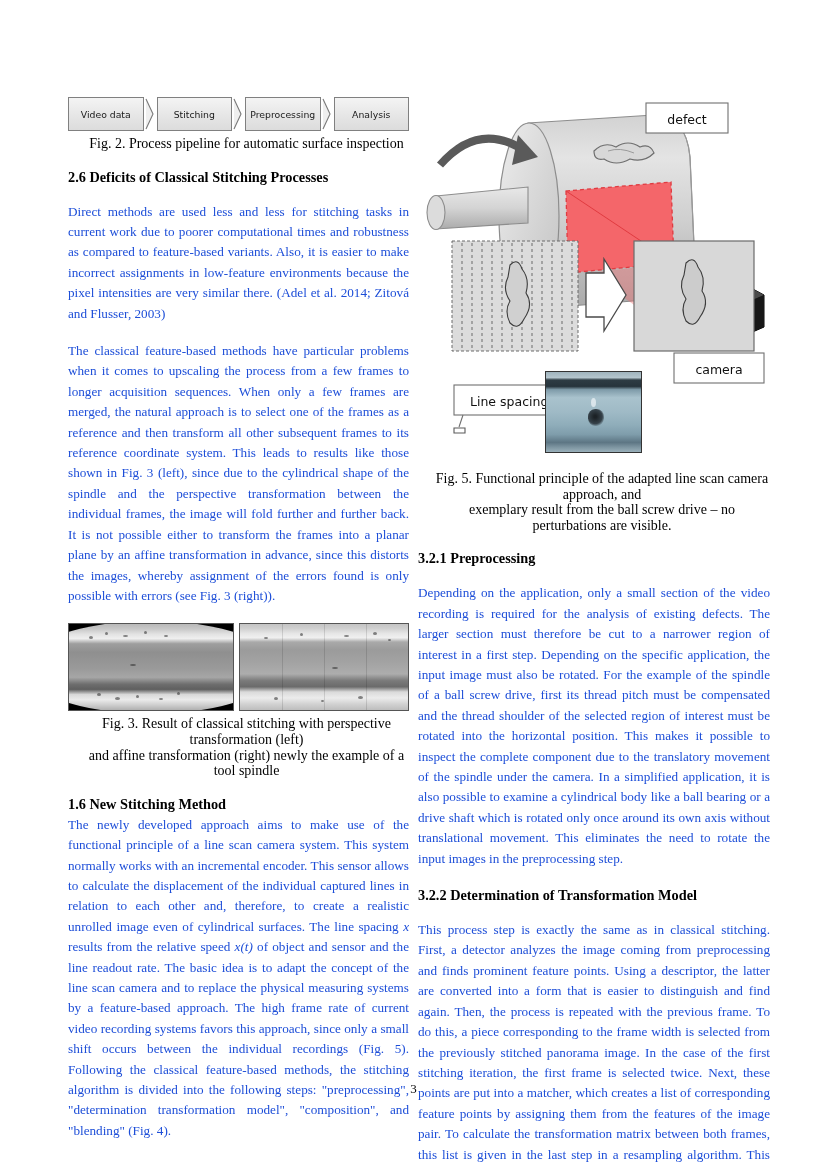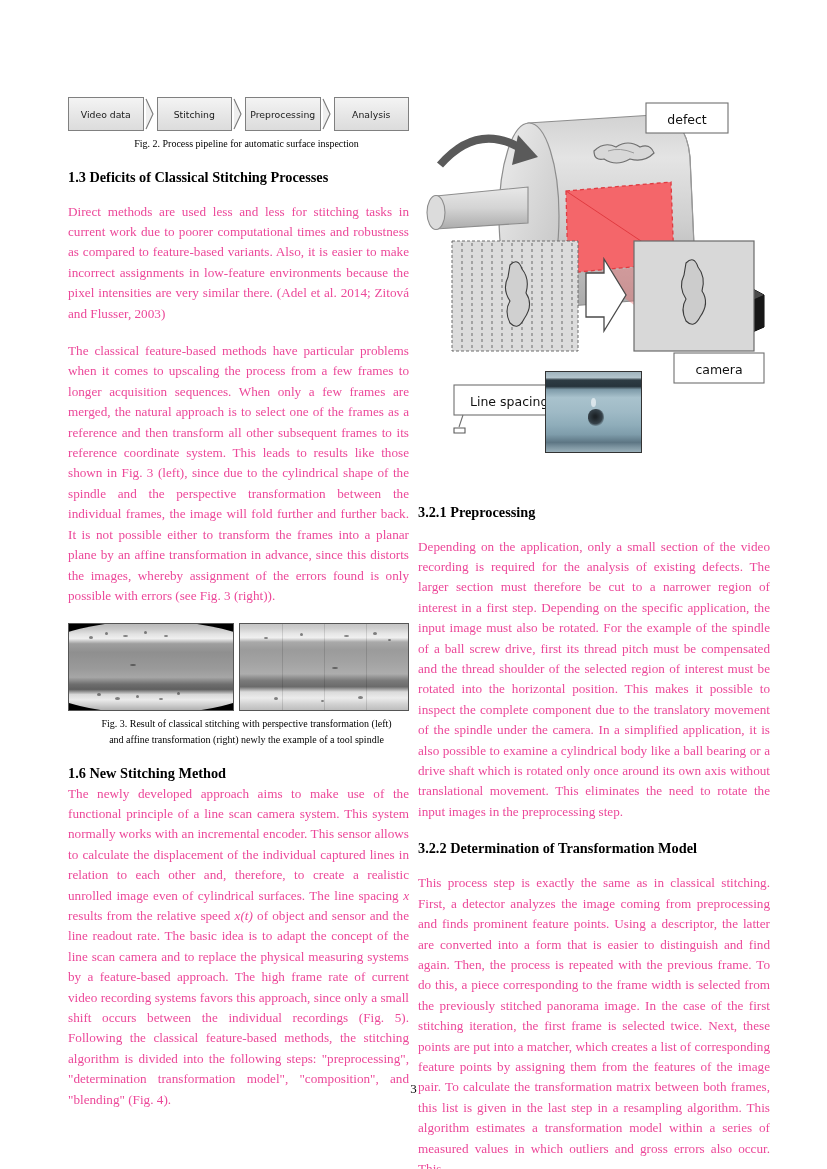--- a/index.html
+++ b/index.html
@@ -25,36 +25,36 @@
   }
   .col-left  { left: 68px; }
   .col-right { left: 418px; width: 352px; }
 
   p.body {
     font-size: 13.2px;
     line-height: 20.4px;
     text-align: justify;
     text-justify: inter-word;
     margin: 0 0 17px 0;
-    color: #ec4899;
+    color: #1d4ed8;
     hyphens: none;
   }
   p.body.tight { margin-bottom: 0; }
 
   h3.sec {
     font-size: 14.3px;
     font-weight: bold;
     margin: 0 0 16px 0;
     line-height: 18px;
     color: #000;
   }
   h3.sec.nogap { margin-bottom: 2px; }
 
   .caption {
-    font-size: 10px;
+    font-size: 14px;
     line-height: 15.6px;
     text-align: center;
     margin: 5px 0 16px 16px;
     color: #000;
   }
 
   
   .pipeline {
     display: flex;
     align-items: stretch;
@@ -208,21 +208,21 @@
       <div class="pipe-box">Preprocessing</div>
       <div class="pipe-arrow">
         <svg viewBox="0 0 13 34" preserveAspectRatio="none">
             <path d="M2 2 L9 17 L2 32" fill="#efefef" stroke="#7a7a7a" stroke-width="1.1"></path>
           </svg>
       </div>
       <div class="pipe-box">Analysis</div>
     </div>
     <div class="caption">Fig. 2. Process pipeline for automatic surface inspection</div>
 
-    <h3 class="sec">1.3 Deficits of Classical Stitching Processes</h3>
+    <h3 class="sec">2.6 Deficits of Classical Stitching Processes</h3>
     <p class="body">Direct methods are used less and less for stitching tasks in current work due to poorer computational times and robustness as compared to feature-based variants. Also, it is easier to make incorrect assignments in low-feature environments because the pixel intensities are very similar there. (Adel et al. 2014; Zitová and Flusser, 2003)</p>
     <p class="body">The classical feature-based methods have particular problems when it comes to upscaling the process from a few frames to longer acquisition sequences. When only a few frames are merged, the natural approach is to select one of the frames as a reference and then transform all other subsequent frames to its reference coordinate system. This leads to results like those shown in Fig. 3 (left), since due to the cylindrical shape of the spindle and the perspective transformation between the individual frames, the image will fold further and further back. It is not possible either to transform the frames into a planar plane by an affine transformation in advance, since this distorts the images, whereby assignment of the errors found is only possible with errors (see Fig. 3 (right)).</p>
 
     <div class="fig3">
       <div class="photo photo-left">
         <div class="spindle-curved"></div>
         <div class="speck" style="left:12%;top:14%;width:4px;height:3px;"></div>
         <div class="speck" style="left:22%;top:9%;width:3px;height:3px;"></div>
         <div class="speck" style="left:33%;top:12%;width:5px;height:2px;"></div>
         <div class="speck" style="left:46%;top:8%;width:3px;height:3px;"></div>
@@ -376,21 +376,22 @@
         </g>
       </svg>
 
       <div class="photo-blue" style="top:-96px;">
         <div class="blue-defect2"></div>
         <div class="blue-defect"></div>
       </div>
     </div>
 
     <div class="caption" style="margin-top:4px;">
-      <br>
+      <span>Fig. 5. Functional principle of the adapted line scan camera approach, and</span><br>
+      <span>exemplary result from the ball screw drive – no perturbations are visible.</span>
     </div>
 
     <h3 class="sec">3.2.1 Preprocessing</h3>
     <p class="body">Depending on the application, only a small section of the video recording is required for the analysis of existing defects. The larger section must therefore be cut to a narrower region of interest in a first step. Depending on the specific application, the input image must also be rotated. For the example of the spindle of a ball screw drive, first its thread pitch must be compensated and the thread shoulder of the selected region of interest must be rotated into the horizontal position. This makes it possible to inspect the complete component due to the translatory movement of the spindle under the camera. In a simplified application, it is also possible to examine a cylindrical body like a ball bearing or a drive shaft which is rotated only once around its own axis without translational movement. This eliminates the need to rotate the input images in the preprocessing step.</p>
 
     <h3 class="sec">3.2.2 Determination of Transformation Model</h3>
     <p class="body tight">This process step is exactly the same as in classical stitching. First, a detector analyzes the image coming from preprocessing and finds prominent feature points. Using a descriptor, the latter are converted into a form that is easier to distinguish and find again. Then, the process is repeated with the previous frame. To do this, a piece corresponding to the frame width is selected from the previously stitched panorama image. In the case of the first stitching iteration, the first frame is selected twice. Next, these points are put into a matcher, which creates a list of corresponding feature points by assigning them from the features of the image pair. To calculate the transformation matrix between both frames, this list is given in the last step in a resampling algorithm. This algorithm estimates a transformation model within a series of measured values in which outliers and gross errors also occur. This</p>
   </div>
 
   <div class="pageno">3</div>

